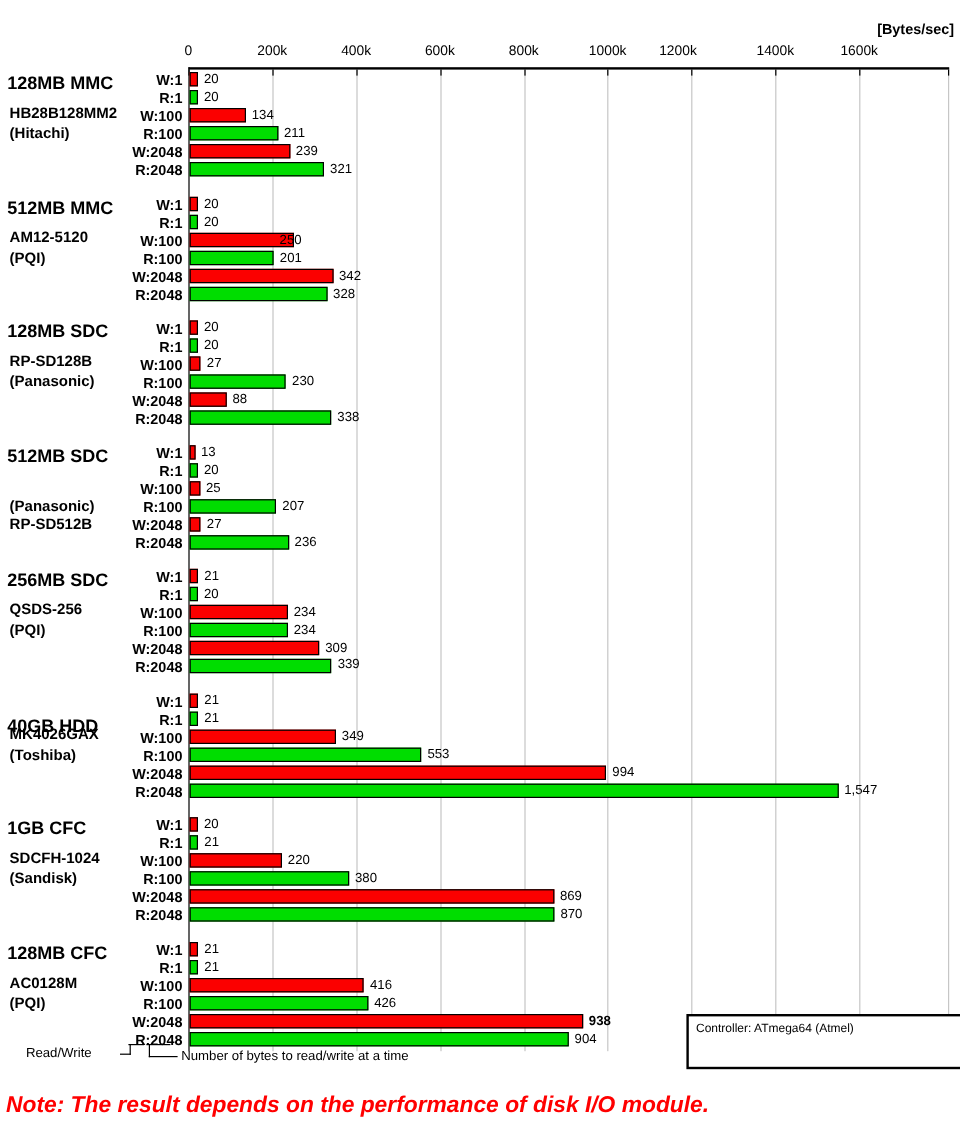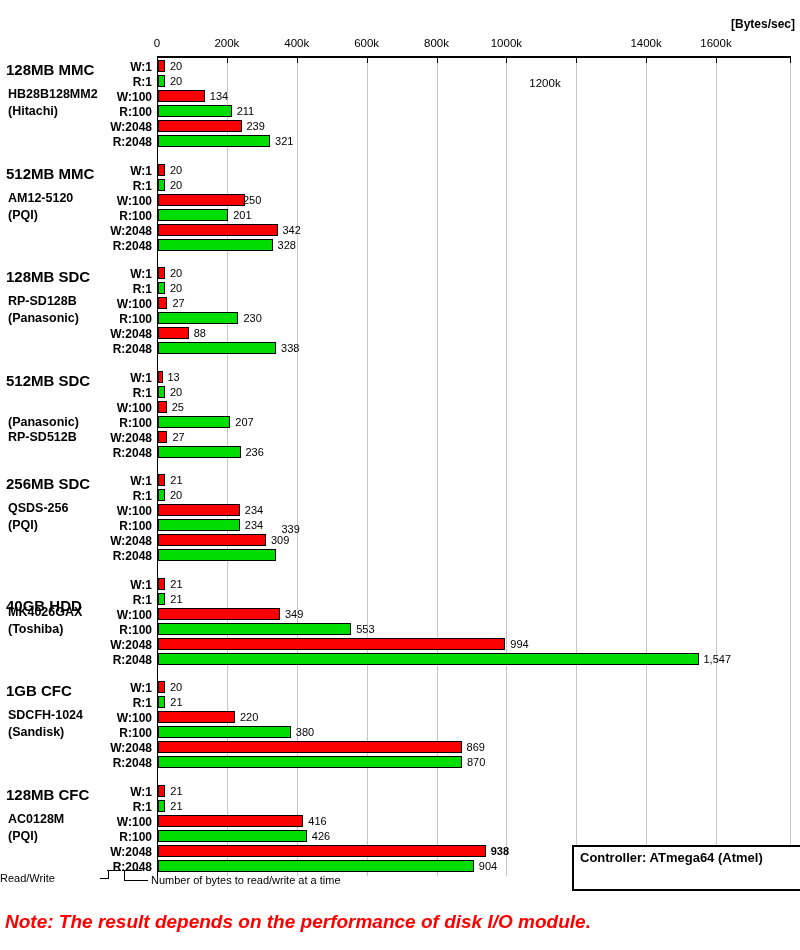--- a/index.html
+++ b/index.html
@@ -36,24 +36,24 @@
     position:absolute;height:12px;border:1px solid #000;box-sizing:border-box;
   }
   .bar-value{
     position:absolute;font-size:11px;color:#000;white-space:nowrap;
   }
   #info-box{
     position:absolute;left:572px;top:845px;width:214px;height:38px;
     border:2px solid #000;background:#fff;padding:2px 6px;box-sizing:content-box;
     z-index:5;
   }
-  .info-line{font-size:13px;font-weight:bold;color:#000;line-height:17px;white-space:nowrap;}
+  .info-line{font-size:10px;font-weight:normal;color:#000;line-height:17px;white-space:nowrap;}
   .ann-line{position:absolute;background:#000;}
   #ann-readwrite{
-    position:absolute;left:0px;top:872px;width:98px;text-align:left;
+    position:absolute;left:0px;top:872px;width:98px;text-align:center;
     font-size:11px;color:#000;white-space:nowrap;
   }
   #ann-bytes{
     position:absolute;left:151px;top:874px;font-size:11px;color:#000;white-space:nowrap;
   }
   #note-text{
     position:absolute;left:5px;top:911px;font-size:19px;font-weight:bold;
     font-style:italic;color:#ff0000;white-space:nowrap;
   }
 </style>
@@ -82,21 +82,21 @@
       <div class="tick-label" style="left:226.9px;">200k</div>
       <div class="tick-mark" style="left:296.8px;top:58px;"></div>
       <div class="tick-label" style="left:296.8px;">400k</div>
       <div class="tick-mark" style="left:366.6px;top:58px;"></div>
       <div class="tick-label" style="left:366.6px;">600k</div>
       <div class="tick-mark" style="left:436.5px;top:58px;"></div>
       <div class="tick-label" style="left:436.5px;">800k</div>
       <div class="tick-mark" style="left:506.4px;top:58px;"></div>
       <div class="tick-label" style="left:506.4px;">1000k</div>
       <div class="tick-mark" style="left:576.3px;top:58px;"></div>
-      <div class="tick-label" style="left:545px;margin-top:40px;">1200k</div>
+      <div class="tick-label" style="left:565px;">1200k</div>
       <div class="tick-mark" style="left:646.1px;top:58px;"></div>
       <div class="tick-label" style="left:646.1px;">1400k</div>
       <div class="tick-mark" style="left:716.0px;top:58px;"></div>
       <div class="tick-label" style="left:716.0px;">1600k</div>
       <div class="tick-mark" style="left:790px;top:58px;"></div>
       <div style="position:absolute;left:157px;top:56px;width:1px;height:820px;background:#000;"></div>
       <div class="grp-size" style="top:61.0px;">128MB MMC</div>
       <div class="grp-model" style="top:87.0px;">HB28B128MM2</div>
       <div class="grp-maker" style="top:104.0px;">(Hitachi)</div>
       <div class="row-label" style="top:60.0px;">W:1</div>
@@ -121,21 +121,21 @@
       <div class="grp-model" style="top:190.5px;">AM12-5120</div>
       <div class="grp-maker" style="top:207.5px;">(PQI)</div>
       <div class="row-label" style="top:163.5px;">W:1</div>
       <div class="bar" style="left:158px;top:163.5px;width:7.0px;background:#fb0000;"></div>
       <div class="bar-value" style="left:170.0px;top:163.5px;">20</div>
       <div class="row-label" style="top:178.5px;">R:1</div>
       <div class="bar" style="left:158px;top:178.5px;width:7.0px;background:#00dd00;"></div>
       <div class="bar-value" style="left:170.0px;top:178.5px;">20</div>
       <div class="row-label" style="top:193.5px;">W:100</div>
       <div class="bar" style="left:158px;top:193.5px;width:87.3px;background:#fb0000;"></div>
-      <div class="bar-value" style="left:243px;top:193.5px;">250</div>
+      <div class="bar-value" style="left:233px;top:193.5px;">250</div>
       <div class="row-label" style="top:208.5px;">R:100</div>
       <div class="bar" style="left:158px;top:208.5px;width:70.2px;background:#00dd00;"></div>
       <div class="bar-value" style="left:233.2px;top:208.5px;">201</div>
       <div class="row-label" style="top:223.5px;">W:2048</div>
       <div class="bar" style="left:158px;top:223.5px;width:119.5px;background:#fb0000;"></div>
       <div class="bar-value" style="left:282.5px;top:223.5px;">342</div>
       <div class="row-label" style="top:238.5px;">R:2048</div>
       <div class="bar" style="left:158px;top:238.5px;width:114.6px;background:#00dd00;"></div>
       <div class="bar-value" style="left:277.6px;top:238.5px;">328</div>
       <div class="grp-size" style="top:268.0px;">128MB SDC</div>
@@ -193,21 +193,21 @@
       <div class="bar" style="left:158px;top:504.0px;width:81.8px;background:#fb0000;"></div>
       <div class="bar-value" style="left:244.8px;top:504.0px;">234</div>
       <div class="row-label" style="top:519.0px;">R:100</div>
       <div class="bar" style="left:158px;top:519.0px;width:81.8px;background:#00dd00;"></div>
       <div class="bar-value" style="left:244.8px;top:519.0px;">234</div>
       <div class="row-label" style="top:534.0px;">W:2048</div>
       <div class="bar" style="left:158px;top:534.0px;width:108.0px;background:#fb0000;"></div>
       <div class="bar-value" style="left:271.0px;top:534.0px;">309</div>
       <div class="row-label" style="top:549.0px;">R:2048</div>
       <div class="bar" style="left:158px;top:549.0px;width:118.4px;background:#00dd00;"></div>
-      <div class="bar-value" style="left:281.4px;top:523px;">339</div>
+      <div class="bar-value" style="left:281.4px;top:548px;">339</div>
       <div class="grp-size" style="top:597px;">40GB HDD</div>
       <div class="grp-model" style="top:604.5px;">MK4026GAX</div>
       <div class="grp-maker" style="top:621.5px;">(Toshiba)</div>
       <div class="row-label" style="top:577.5px;">W:1</div>
       <div class="bar" style="left:158px;top:577.5px;width:7.3px;background:#fb0000;"></div>
       <div class="bar-value" style="left:170.3px;top:577.5px;">21</div>
       <div class="row-label" style="top:592.5px;">R:1</div>
       <div class="bar" style="left:158px;top:592.5px;width:7.3px;background:#00dd00;"></div>
       <div class="bar-value" style="left:170.3px;top:592.5px;">21</div>
       <div class="row-label" style="top:607.5px;">W:100</div>

